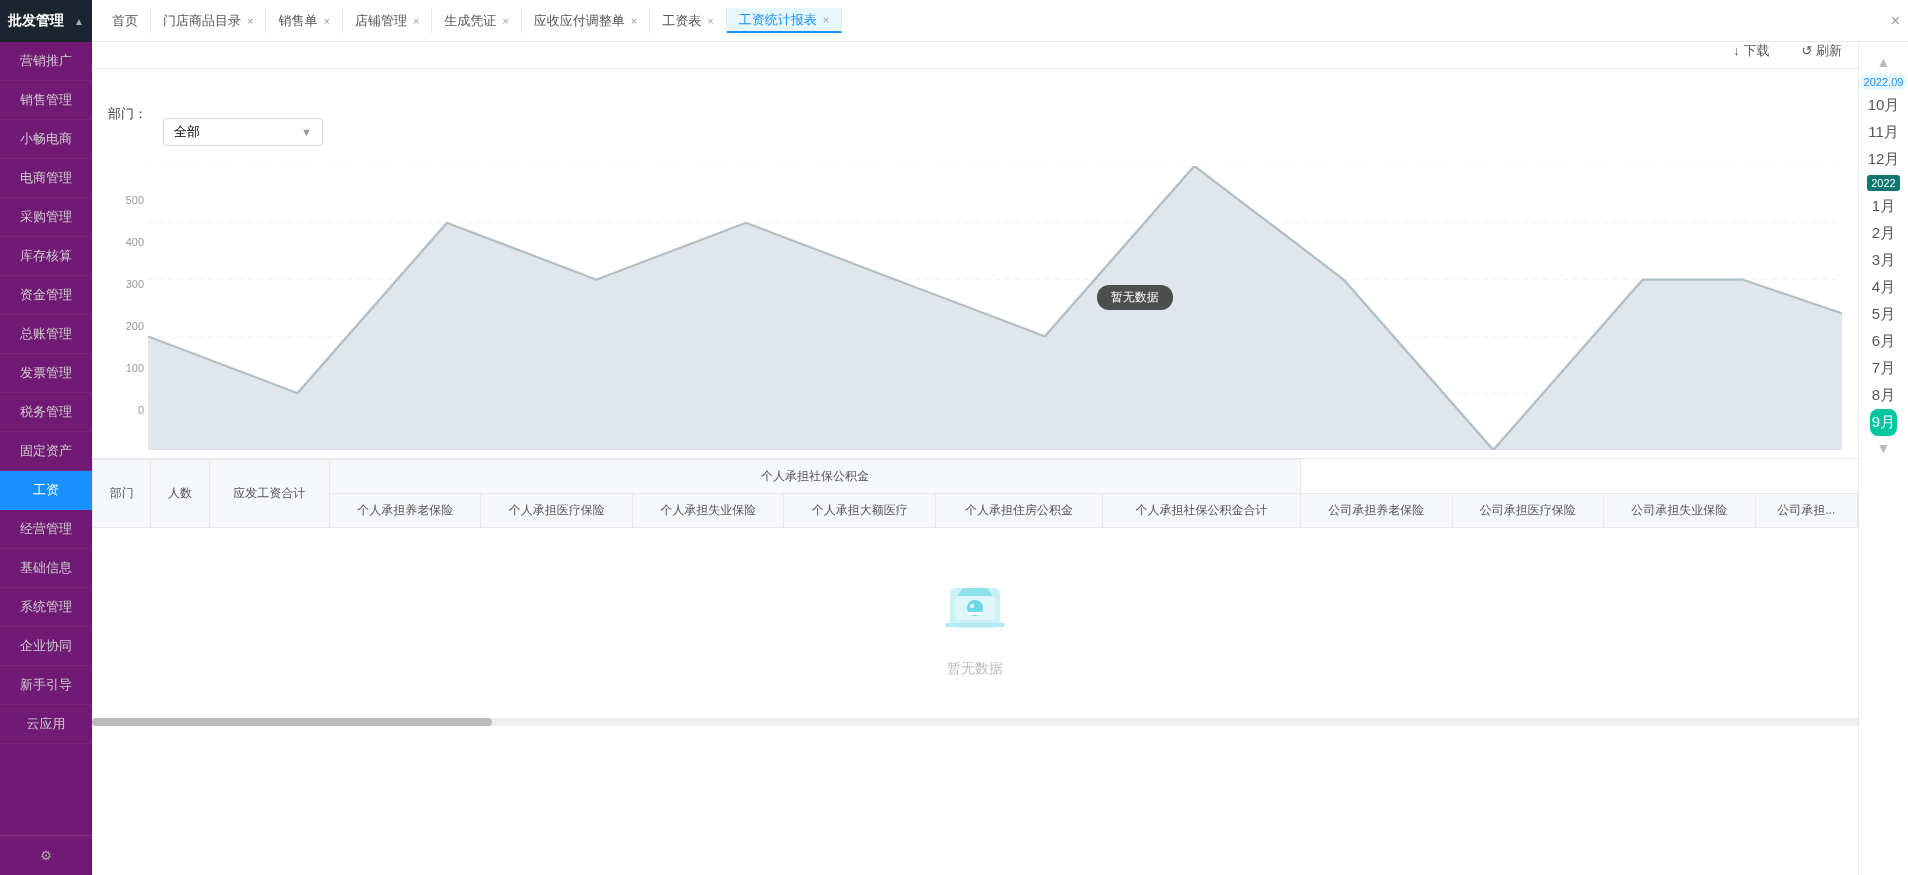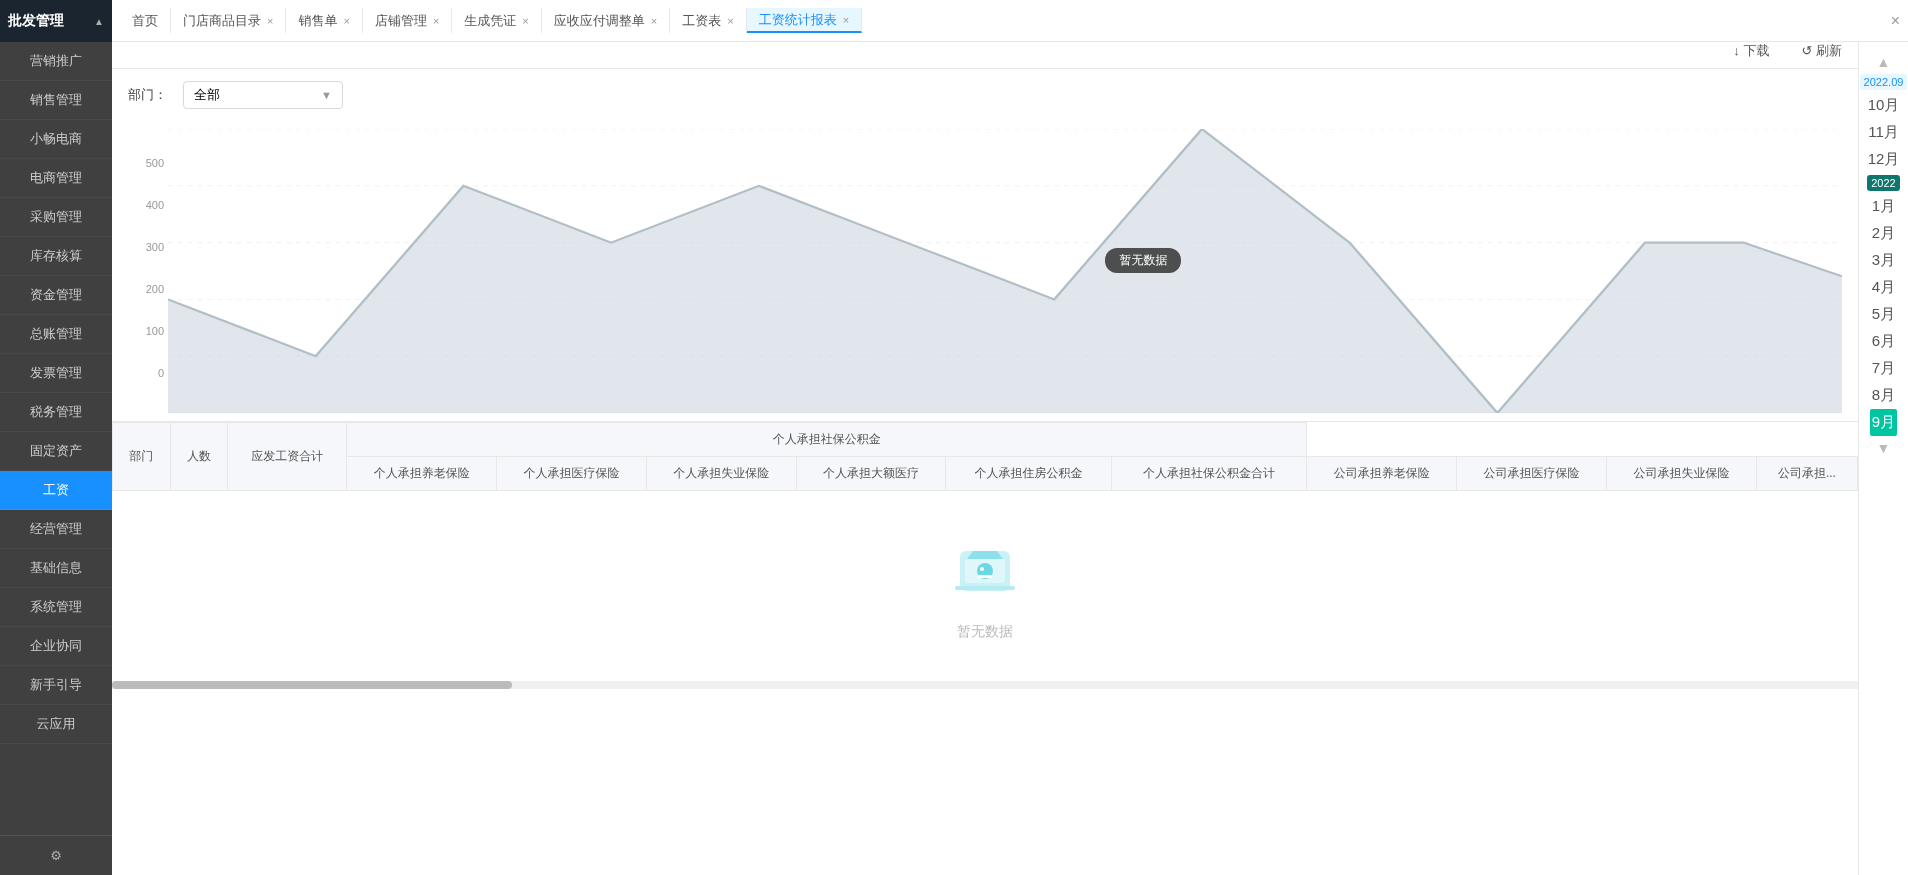--- a/index.html
+++ b/index.html
@@ -1,21 +1,21 @@
 <!DOCTYPE html>
 <html><head>
   <meta charset="utf-8">
   <style>
     * { box-sizing: border-box; margin: 0; padding: 0; }
     body { font-family: "Microsoft YaHei", Arial, sans-serif; font-size: 13px; background: #f0f2f5; display: flex; height: 875px; overflow: hidden; }
 
     
     .sidebar {
-      width: 112px;
-      background: #404040;
+      width: 92px;
+      background: #701a75;
       display: flex;
       flex-direction: column;
       height: 100%;
       flex-shrink: 0;
     }
     .sidebar-header {
       background: #1a252f;
       color: #fff;
       padding: 12px 8px;
       font-size: 14px;
@@ -143,20 +143,21 @@
       display: flex;
       align-items: center;
       border: 1px solid #d9d9d9;
       border-radius: 4px;
       padding: 4px 10px;
       font-size: 13px;
       background: #fff;
       cursor: pointer;
       min-width: 160px;
       justify-content: space-between;
+      margin-top: 37px;
     }
     .dept-select .chevron { color: #999; font-size: 11px; }
     .action-btn {
       margin-left: auto;
       display: flex;
       align-items: center;
       gap: 16px;
       color: #555;
       font-size: 13px;
     }
@@ -264,34 +265,34 @@
       padding: 8px 0;
       overflow-y: auto;
       flex-shrink: 0;
       position: relative;
     }
     .timeline-year-label {
       font-size: 11px;
       color: #1890ff;
       background: #e6f7ff;
       padding: 2px 4px;
-      border-radius: 3px;
+      border-radius: 8px;
       cursor: pointer;
       margin-bottom: 2px;
       white-space: nowrap;
     }
     .timeline-month {
       font-size: 15px;
       color: #555;
       padding: 4px 2px;
       cursor: pointer;
       width: 100%;
       text-align: center;
     }
-    .timeline-month.active { background: #00c5a0; color: #fff; border-radius: 2px; }
+    .timeline-month.active { background: #00c5a0; color: #fff; border-radius: 8px; }
     .timeline-arrow {
       color: #bbb;
       font-size: 14px;
       cursor: pointer;
       padding: 4px;
     }
 
     
     .table-area::-webkit-scrollbar { height: 6px; }
     .table-area::-webkit-scrollbar-thumb { background: #ccc; border-radius: 3px; }

